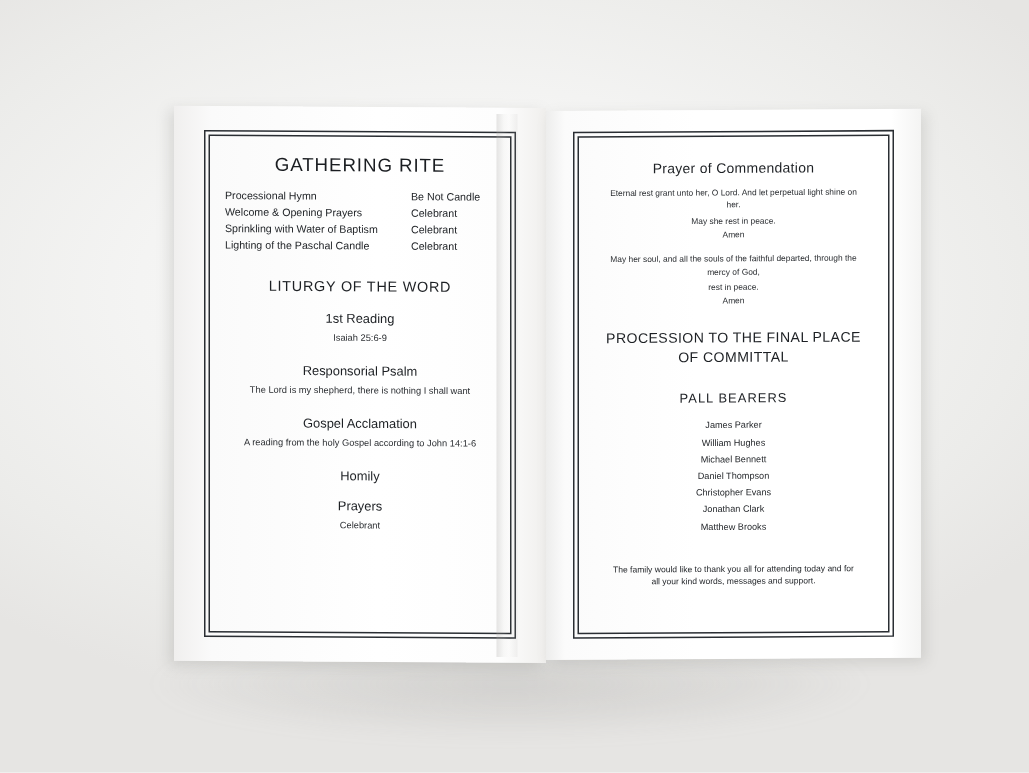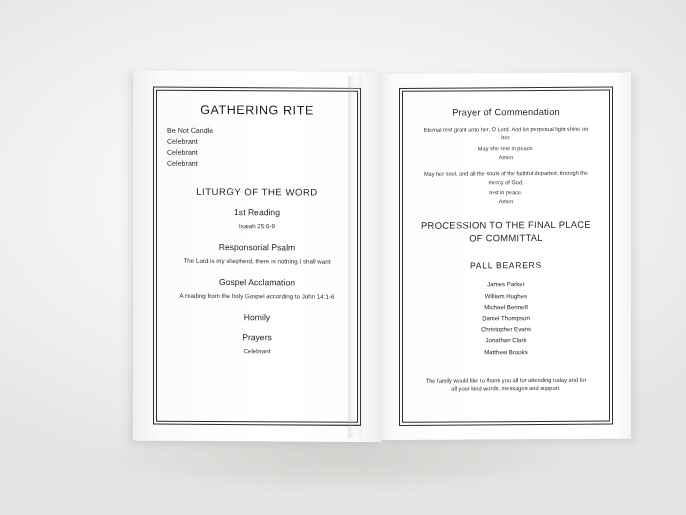--- a/index.html
+++ b/index.html
@@ -27,21 +27,21 @@
     left: 40px;
     top: 420px;
     width: 600px;
     height: 90px;
     background: radial-gradient(ellipse 50% 50% at 50% 40%, rgba(150,148,145,0.28) 0%, rgba(150,148,145,0.10) 55%, rgba(150,148,145,0) 80%);
     filter: blur(6px);
   }
 
   .booklet {
     position: absolute;
-    left: 105px;
+    left: 88px;
     top: 72px;
     width: 508px;
     height: 370px;
     display: flex;
     padding-left: 28px;
   }
 
   .page {
     position: relative;
     background: #ffffff;
@@ -192,20 +192,26 @@
 <div class="booklet">
 
   <div class="page page-left">
     <div class="frame-outer"></div>
     <div class="frame-inner"></div>
     <div class="content">
 
       <div class="l-title">GATHERING RITE</div>
 
       <div class="rite-rows">
+        <div class="rite-left">
+          <div>Processional Hymn</div>
+          <div>Welcome &amp; Opening Prayers</div>
+          <div>Sprinkling with Water of Baptism</div>
+          <div>Lighting of the Paschal Candle</div>
+        </div>
         <div class="rite-right">
           <div>Be Not Candle</div>
           <div>Celebrant</div>
           <div>Celebrant</div>
           <div>Celebrant</div>
         </div>
       </div>
 
       <div class="l-sect">LITURGY OF THE WORD</div>
 

